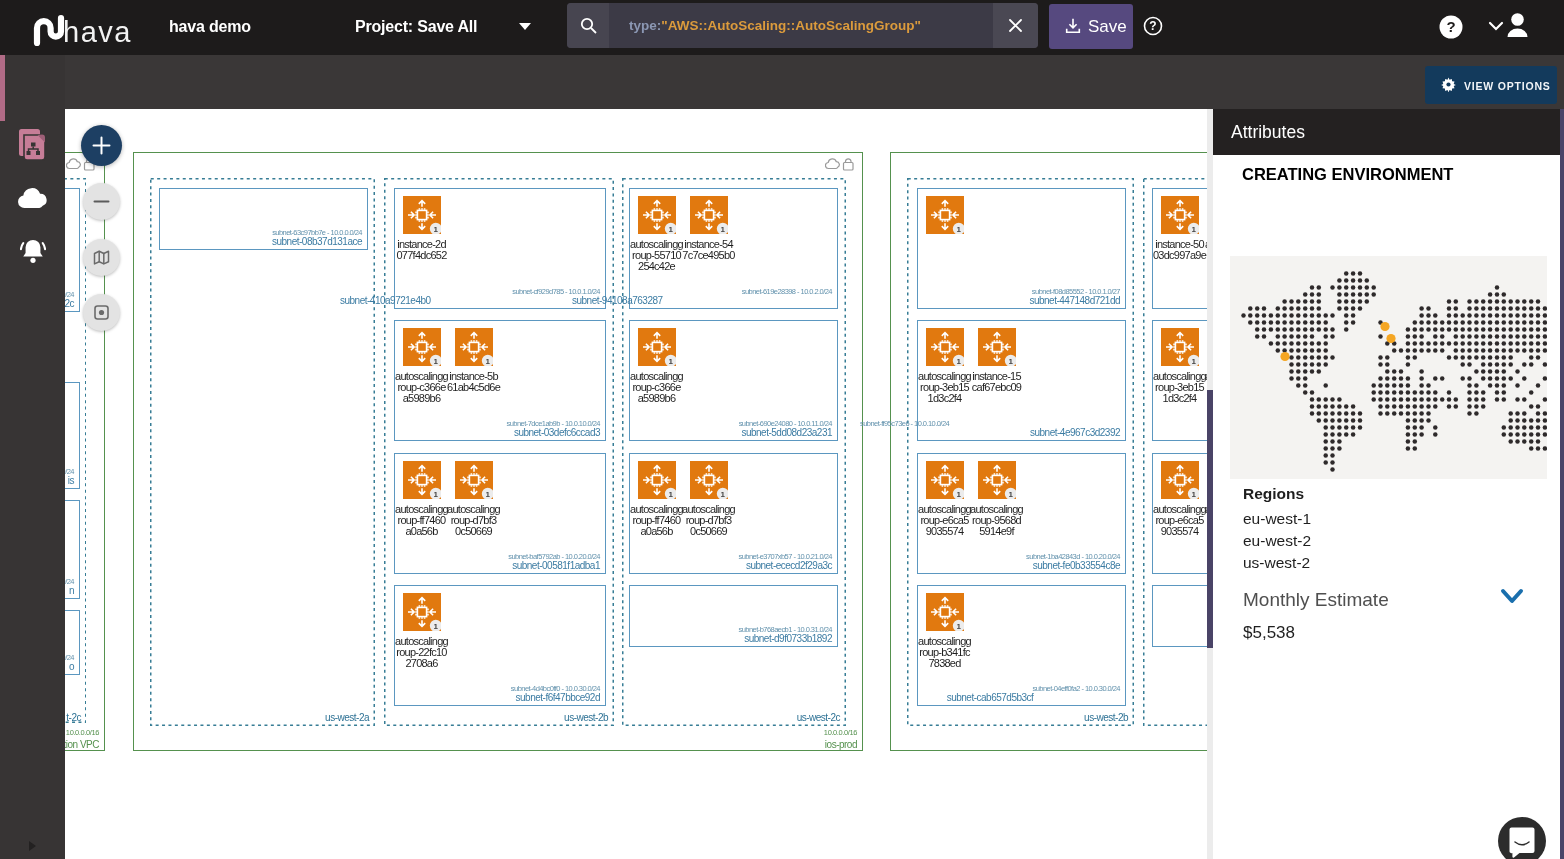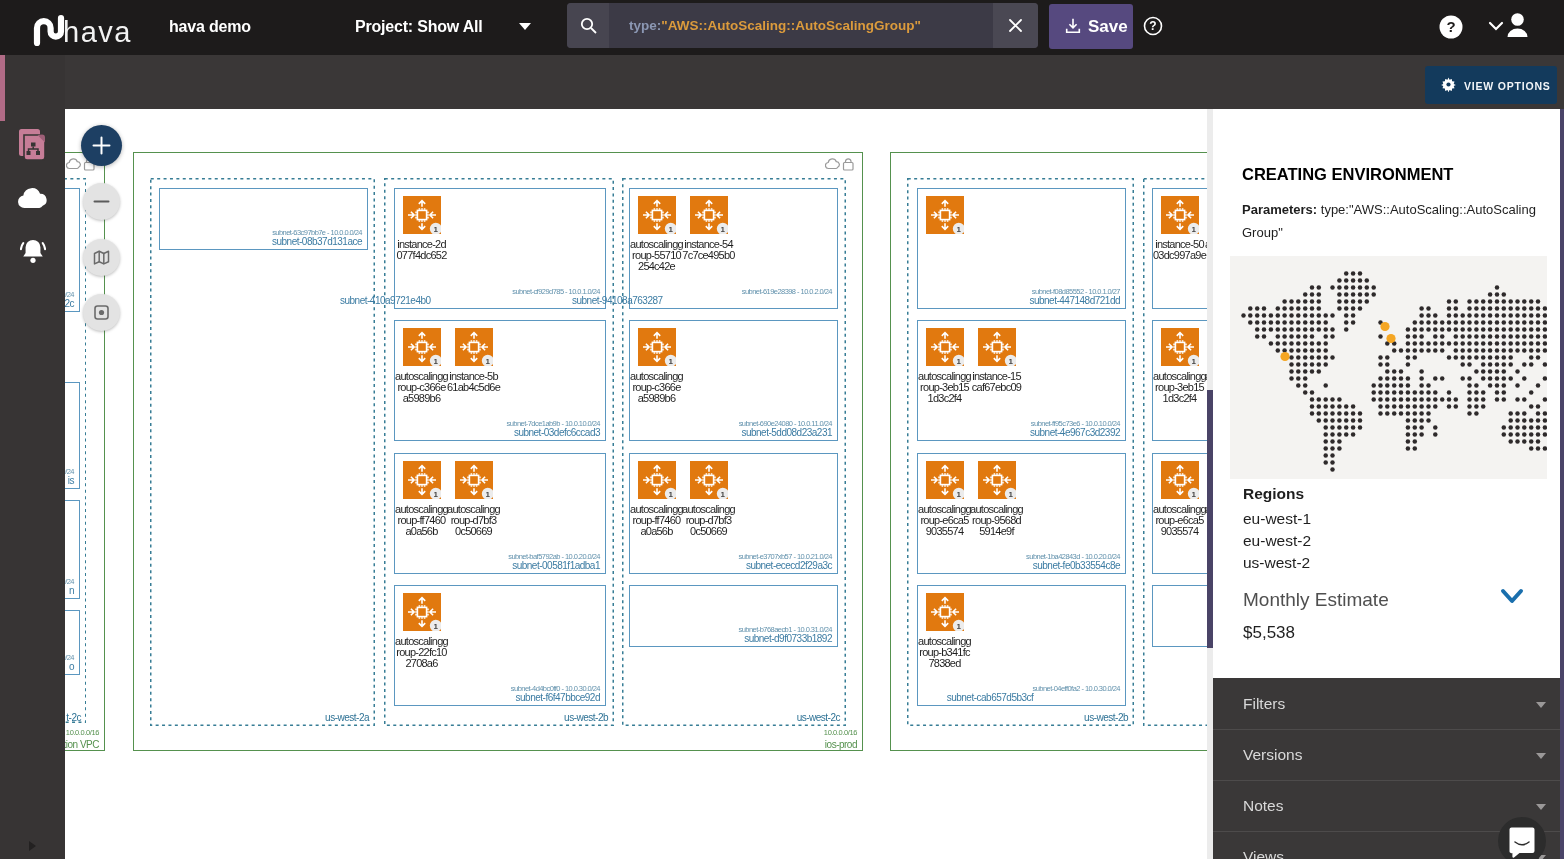--- a/index.html
+++ b/index.html
@@ -22,38 +22,38 @@
 </symbol>
 </defs>
   </svg>
 
 <div class="abs" style="left:0;top:0;width:1564px;height:55px;background:#1d1b1b">
   <svg class="abs" style="left:30px;top:10px" width="110" height="38" viewBox="0 0 110 38">
     <path d="M7 33 V18 a6.8 6.8 0 0 1 13.6 0 v3.5 a5.2 5.2 0 0 0 10.4 0 V8" fill="none" stroke="#fff" stroke-width="6.2" stroke-linecap="round"></path>
     <text x="33" y="32" font-family="Liberation Sans" font-size="29" font-weight="400" fill="#f2f2f2" letter-spacing="1.5">hava</text>
   </svg>
   <div class="abs" style="left:169px;top:18px;font-size:16px;letter-spacing:-0.2px;font-weight:bold;color:#fff">hava demo</div>
-  <div class="abs" style="left:355px;top:18px;font-size:16px;letter-spacing:-0.2px;font-weight:bold;color:#fff">Project: Show All</div>
+  <div class="abs" style="left:355px;top:18px;font-size:16px;letter-spacing:-0.2px;font-weight:bold;color:#fff">Project: Save All</div>
   <div class="abs" style="left:519px;top:23px;width:0;height:0;border-left:6.5px solid transparent;border-right:6.5px solid transparent;border-top:7px solid #fff"></div>
   <div class="abs" style="left:567px;top:3px;width:471px;height:45px;background:#3c3a46;border-radius:4px"></div>
   <div class="abs" style="left:567px;top:3px;width:42px;height:45px;background:#474550;border-radius:4px 0 0 4px"></div>
   <svg class="abs" style="left:579px;top:16px" width="19" height="19" viewBox="0 0 19 19" fill="none" stroke="#fff" stroke-width="1.8">
       <circle cx="8" cy="8" r="5.2"></circle>
       <path d="M12 12 L17 17"></path>
     </svg>
   <div class="abs" style="left:629px;top:18px;font-size:13.5px;font-weight:bold;color:#8b97b3">type:<span style="color:#dc9b3c">"AWS::AutoScaling::AutoScalingGroup"</span></div>
   <div class="abs" style="left:993px;top:3px;width:45px;height:45px;background:#4a4853;border-radius:0 4px 4px 0"></div>
   <svg class="abs" style="left:1008px;top:18px" width="15" height="15" viewBox="0 0 15 15" stroke="#fff" stroke-width="1.8" stroke-linecap="round">
       <path d="M2 2 L13 13 M13 2 L2 13"></path>
     </svg>
   <div class="abs" style="left:1049px;top:4px;width:84px;height:45px;background:#56497f;border-radius:3px"></div>
   <svg class="abs" style="left:1064px;top:17px" width="18" height="18" viewBox="0 0 20 20" fill="none" stroke="#fff" stroke-width="1.8">
       <path d="M10 2 v9 M6 8 l4 4 4-4 M3 13 v4 h14 v-4"></path>
     </svg>
-  <div class="abs" style="left:1088px;top:17px;font-size:17px;font-weight:bold;color:#fff">Save</div>
+  <div class="abs" style="left:1088px;top:17px;font-size:17px;font-weight:normal;color:#fff">Save</div>
   <svg class="abs" style="left:1143px;top:16px" width="20" height="20" viewBox="0 0 20 20">
       <circle cx="10" cy="10" r="8.5" fill="none" stroke="#fff" stroke-width="1.6"></circle>
       <text x="10" y="14.2" text-anchor="middle" font-size="12" font-weight="bold" fill="#fff" font-family="Liberation Sans">?</text>
     </svg>
   <circle class="abs"></circle>
   <svg class="abs" style="left:1439px;top:15px" width="24" height="24" viewBox="0 0 24 24">
       <circle cx="12" cy="12" r="11.5" fill="#fff"></circle>
       <text x="12" y="17" text-anchor="middle" font-size="15" font-weight="bold" fill="#1d1b1b" font-family="Liberation Sans">?</text>
     </svg>
   <svg class="abs" style="left:1488px;top:21px" width="16" height="10" viewBox="0 0 16 10" fill="none" stroke="#fff" stroke-width="2.2" stroke-linecap="round">
@@ -206,21 +206,21 @@
 <div style="position:absolute;left:795px;top:187px;width:260px;text-align:right;font-size:10px;letter-spacing:-0.5px;line-height:10.5px;color:#3c7ca3">subnet-447148d721dd</div>
 <div style="position:absolute;left:852px;top:211px;width:209px;height:121px;border:1.6px solid #5b97c0;box-sizing:border-box;"></div>
 <div style="position:absolute;left:860.5px;top:219px;width:38px;height:38px"><svg width="38" height="38" viewBox="0 0 38 38">
         <use href="#asg"></use>
       </svg></div>
 <div style="position:absolute;left:912.5px;top:219px;width:38px;height:38px"><svg width="38" height="38" viewBox="0 0 38 38">
         <use href="#asg"></use>
       </svg></div>
 <div style="position:absolute;left:779.5px;top:261.5px;width:200px;text-align:center;font-size:11px;letter-spacing:-0.75px;line-height:11.2px;color:#1f1f1f;white-space:pre">autoscalingg<br>roup-3eb15<br>1d3c2f4</div>
 <div style="position:absolute;left:831.5px;top:261.5px;width:200px;text-align:center;font-size:11px;letter-spacing:-0.75px;line-height:11.2px;color:#1f1f1f;white-space:pre">instance-15<br>caf67ebc09</div>
-<div style="position:absolute;left:795px;top:310.5px;width:260px;text-align:right;font-size:7.5px;letter-spacing:-0.55px;line-height:8px;color:#6191ac">subnet-ff95c73e6 - 10.0.10.0/24</div>
+<div style="position:absolute;left:795px;top:310.5px;width:260px;font-size:7.5px;letter-spacing:-0.55px;line-height:8px;color:#6191ac">subnet-ff95c73e6 - 10.0.10.0/24</div>
 <div style="position:absolute;left:795px;top:319px;width:260px;text-align:right;font-size:10px;letter-spacing:-0.5px;line-height:10.5px;color:#3c7ca3">subnet-4e967c3d2392</div>
 <div style="position:absolute;left:852px;top:344px;width:209px;height:121px;border:1.6px solid #5b97c0;box-sizing:border-box;"></div>
 <div style="position:absolute;left:860.5px;top:352px;width:38px;height:38px"><svg width="38" height="38" viewBox="0 0 38 38">
         <use href="#asg"></use>
       </svg></div>
 <div style="position:absolute;left:912.5px;top:352px;width:38px;height:38px"><svg width="38" height="38" viewBox="0 0 38 38">
         <use href="#asg"></use>
       </svg></div>
 <div style="position:absolute;left:779.5px;top:394.5px;width:200px;text-align:center;font-size:11px;letter-spacing:-0.75px;line-height:11.2px;color:#1f1f1f;white-space:pre">autoscalingg<br>roup-e6ca5<br>9035574</div>
 <div style="position:absolute;left:831.5px;top:394.5px;width:200px;text-align:center;font-size:11px;letter-spacing:-0.75px;line-height:11.2px;color:#1f1f1f;white-space:pre">autoscalingg<br>roup-9568d<br>5914e9f</div>
@@ -297,22 +297,24 @@
     </svg>
   <svg class="abs" style="left:20px;top:183px" width="26" height="27" viewBox="0 0 28 29" fill="#fff">
       <path d="M14 2 a8 8 0 0 1 8 8 v6 l2.5 4 h-21 l2.5 -4 v-6 a8 8 0 0 1 8 -8 z"></path>
       <circle cx="14" cy="24" r="2.8"></circle>
       <path d="M3.5 5.5 a13 13 0 0 0 -2.5 6.5 M24.5 5.5 a13 13 0 0 1 2.5 6.5" stroke="#fff" stroke-width="2.2" fill="none" stroke-linecap="round"></path>
     </svg>
   <div class="abs" style="left:29px;top:786px;width:0;height:0;border-top:5px solid transparent;border-bottom:5px solid transparent;border-left:7px solid #232121"></div>
 </div>
 
 <div class="abs" style="left:1213px;top:109px;width:351px;height:750px;background:#fff">
+  <div class="abs" style="left:0;top:0;width:351px;height:46px;background:#242121">
+    <div class="abs" style="left:18px;top:13px;font-size:17.5px;color:#fff">Attributes</div>
+  </div>
   <div class="abs" style="left:29px;top:56px;font-size:16.5px;font-weight:bold;color:#000000">CREATING ENVIRONMENT</div>
-  <div class="abs" style="left:29px;top:90px;width:300px;font-size:13px;line-height:22.5px;color:#1e1e1e"><b>Parameters:</b> type:"AWS::AutoScaling::AutoScaling<br>Group"</div>
   <div class="abs" style="left:17px;top:147px;width:317px;height:223px;background:#f4f3f1">
 <svg width="317" height="223" viewBox="0 0 317 223" style="position:absolute;left:0;top:0">
 <g fill="#2e2a2b">
 <circle cx="116.2" cy="17.5" r="2.25"></circle>
 <circle cx="123.1" cy="17.5" r="2.25"></circle>
 <circle cx="130.0" cy="17.5" r="2.25"></circle>
 <circle cx="109.4" cy="24.5" r="2.25"></circle>
 <circle cx="116.2" cy="24.5" r="2.25"></circle>
 <circle cx="123.1" cy="24.5" r="2.25"></circle>
 <circle cx="130.0" cy="24.5" r="2.25"></circle>
@@ -855,33 +857,20 @@
 </g>
       </svg>
   </div>
   <div class="abs" style="left:30px;top:376px;font-size:15.5px;font-weight:bold;color:#1f1f1f">Regions</div>
   <div class="abs" style="left:30px;top:399px;font-size:15.5px;color:#1f1f1f;line-height:22px">eu-west-1<br>eu-west-2<br>us-west-2</div>
   <div class="abs" style="left:30px;top:480px;font-size:19px;color:#4f4f4f">Monthly Estimate</div>
   <svg class="abs" style="left:1287px;top:479px;left:287px" width="24" height="18" viewBox="0 0 24 18" fill="none" stroke="#1a6fad" stroke-width="4" stroke-linecap="round" stroke-linejoin="round">
       <path d="M3 3 L12 13 L21 3"></path>
     </svg>
   <div class="abs" style="left:30px;top:514px;font-size:17px;color:#1f1f1f">$5,538</div>
-  <div class="abs" style="left:0;top:569px;width:351px;height:181px;background:#3a3838">
-    <div class="abs" style="left:30px;top:17px;font-size:15.5px;color:#d9d9d9">Filters</div>
-    <div class="abs" style="left:0;top:51px;width:351px;height:1px;background:#4d4b4b"></div>
-    <div class="abs" style="left:30px;top:68px;font-size:15.5px;color:#d9d9d9">Versions</div>
-    <div class="abs" style="left:0;top:102px;width:351px;height:1px;background:#4d4b4b"></div>
-    <div class="abs" style="left:30px;top:119px;font-size:15.5px;color:#d9d9d9">Notes</div>
-    <div class="abs" style="left:0;top:153px;width:351px;height:1px;background:#4d4b4b"></div>
-    <div class="abs" style="left:30px;top:170px;font-size:15.5px;color:#d9d9d9">Views</div>
-    <div class="abs" style="left:323px;top:24px;width:0;height:0;border-left:5.5px solid transparent;border-right:5.5px solid transparent;border-top:6px solid #9a9898"></div>
-    <div class="abs" style="left:323px;top:75px;width:0;height:0;border-left:5.5px solid transparent;border-right:5.5px solid transparent;border-top:6px solid #9a9898"></div>
-    <div class="abs" style="left:323px;top:126px;width:0;height:0;border-left:5.5px solid transparent;border-right:5.5px solid transparent;border-top:6px solid #9a9898"></div>
-    <div class="abs" style="left:323px;top:177px;width:0;height:0;border-left:5.5px solid transparent;border-right:5.5px solid transparent;border-top:6px solid #9a9898"></div>
-  </div>
 </div>
 
 <div class="abs" style="left:1560px;top:109px;width:4px;height:750px;background:#4a4468"></div>
 
 <div class="abs" style="left:1498px;top:817px;width:48px;height:48px;border-radius:50%;background:#2c2c2c"></div>
 <svg class="abs" style="left:1509px;top:827px" width="26" height="32" viewBox="0 0 26 32">
     <path d="M0.5 2.5 a2 2 0 0 1 2 -2 h21 a2 2 0 0 1 2 2 v21.5 a2 2 0 0 1 -2 2 h-13 l-5.5 4.5 a1 1 0 0 1 -1.6 -0.8 l0 -3.7 a2 2 0 0 1 -2.9 -2 z" fill="#fff"></path>
     <path d="M6 15 q7 5.5 14 0" fill="none" stroke="#2c2c2c" stroke-width="1.5" stroke-linecap="round"></path>
   </svg>
 

